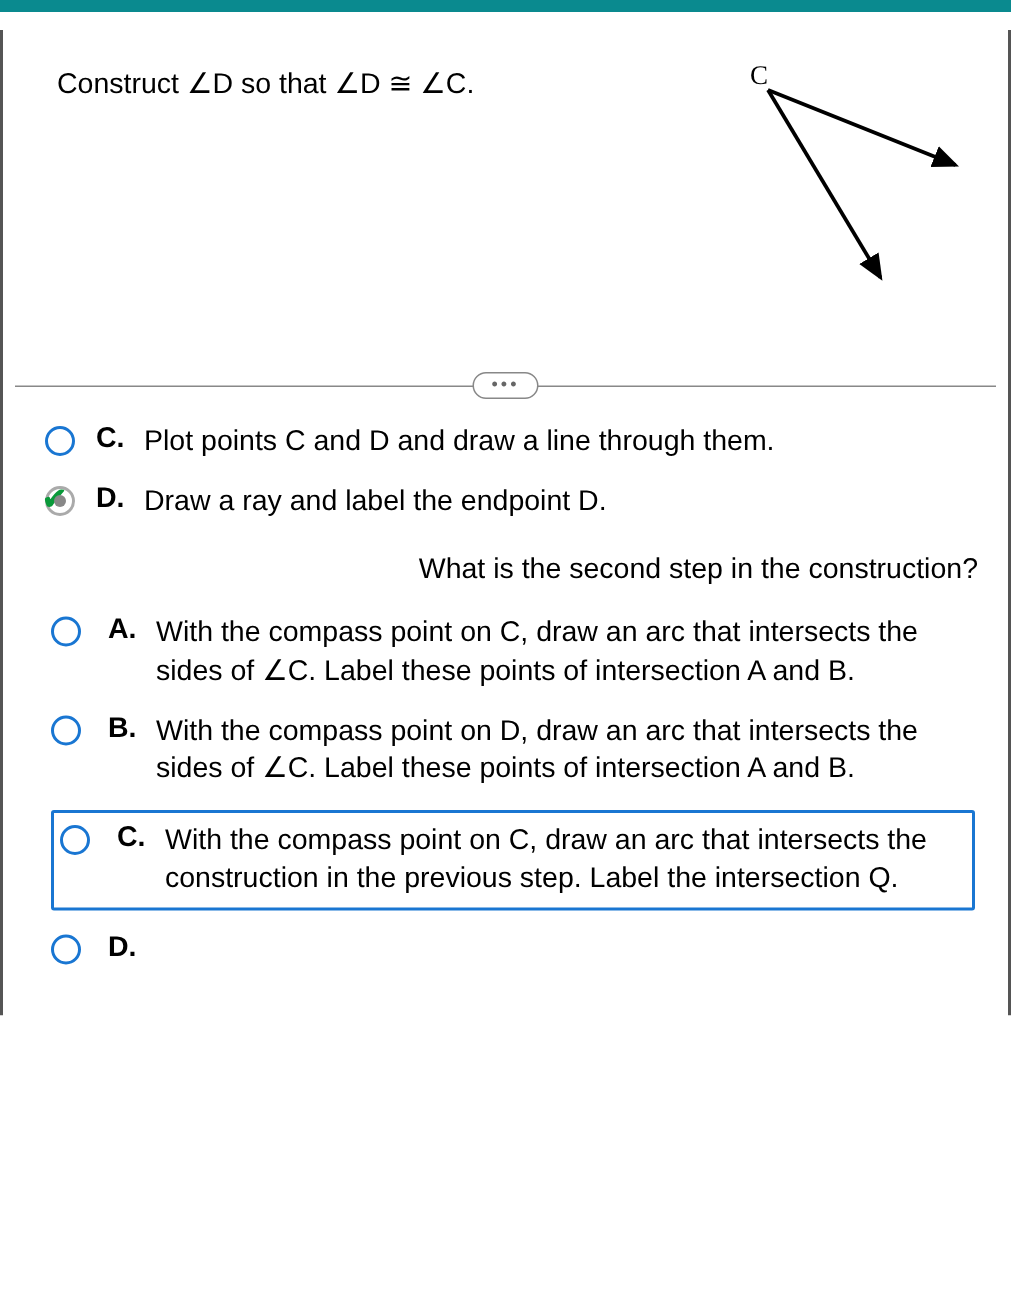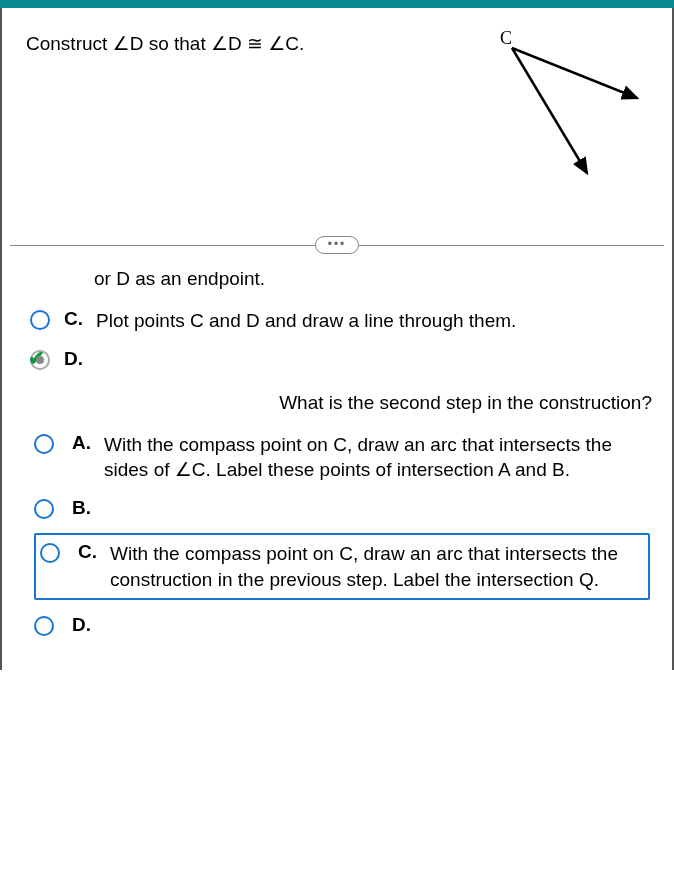--- a/index.html
+++ b/index.html
@@ -14,23 +14,24 @@
   .top-bar {
     height: 8px;
     background: #0a8a8f;
   }
   .frame {
     border-left: 2px solid #555;
     border-right: 2px solid #555;
     padding: 0;
   }
   .problem-area {
-    padding: 24px 24px 10px 24px;
+    padding: 24px 24px 10px 36px;
     position: relative;
     height: 220px;
+    margin-top: 12px;
   }
   .prompt {
     font-size: 19px;
   }
   .angle-c {
     position: absolute;
     right: 20px;
     top: 20px;
     width: 180px;
     height: 160px;
@@ -157,48 +158,49 @@
     </svg>
   </div>
 
   <div class="divider-wrap">
     <hr class="divider-line">
     <div class="divider-pill">•••</div>
   </div>
 
   <div class="content">
 
-    <div class="partial-row">or D as an endpoint.</div>
 
     <div class="option-row">
       <span class="radio"></span>
       <span class="letter">C.</span>
       <span class="opt-text">Plot points C and D and draw a line through them.</span>
     </div>
 
     <div class="option-row">
       <span class="radio gray checked-correct">
         <span class="check-mark">✔</span>
       </span>
       <span class="letter">D.</span>
+      <span class="opt-text">Draw a ray and label the endpoint D.</span>
     </div>
 
     <div class="question-stem">What is the second step in the construction?</div>
 
     <div class="q2-options">
 
       <div class="option-row">
         <span class="radio"></span>
         <span class="letter">A.</span>
         <span class="opt-text">With the compass point on C, draw an arc that intersects the sides of ∠C. Label these points of intersection A and B.</span>
       </div>
 
       <div class="option-row">
         <span class="radio"></span>
         <span class="letter">B.</span>
+        <span class="opt-text">With the compass point on D, draw an arc that intersects the sides of ∠C. Label these points of intersection A and B.</span>
       </div>
 
       <div class="option-row with-box">
         <span class="radio"></span>
         <span class="letter">C.</span>
         <span class="opt-text">With the compass point on C, draw an arc that intersects the construction in the previous step. Label the intersection Q.</span>
       </div>
 
       <div class="option-row">
         <span class="radio"></span>

